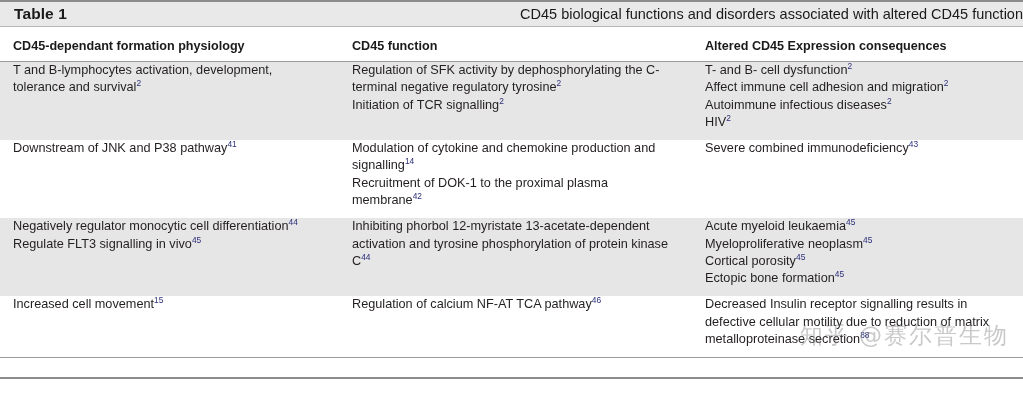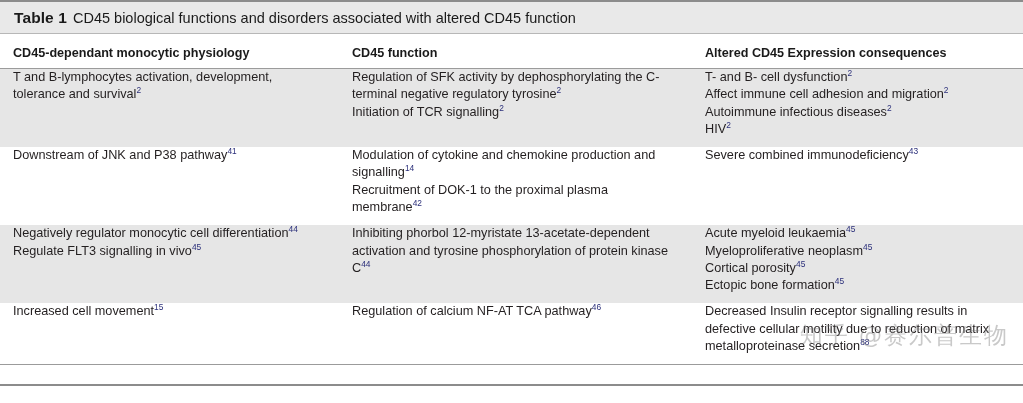--- a/index.html
+++ b/index.html
@@ -19,28 +19,29 @@
     position: relative;
     width: 1023px;
     height: 403px;
     box-sizing: border-box;
     background: #ffffff;
   }
 
   
   .caption-bar {
     position: relative;
-    height: 34px;
+    height: 27px;
     background: #e9e9e9;
     border-top: 2px solid #8c8c8c;
     border-bottom: 1px solid #b7b7b7;
     display: flex;
     align-items: center;
     padding: 0 0 0 14px;
     box-sizing: border-box;
+    justify-content: space-between;
   }
   .caption-label {
     font-size: 15.5px;
     font-weight: bold;
     letter-spacing: 0.1px;
     color: #1a1a1a;
     white-space: nowrap;
   }
   .caption-text {
     font-size: 14.5px;
@@ -129,21 +130,21 @@
 
   <table class="cd45-table">
     <colgroup>
       <col class="c1">
         <col class="c2">
         <col class="c3">
     </colgroup>
     <thead>
       <tr>
         <th class="col-head-1">
-          <span class="line">CD45-dependant monocytic physiology</span>
+          <span class="line">CD45-dependant formation physiology</span>
         </th>
         <th class="col-head-2">
           <span class="line">CD45 function</span>
         </th>
         <th class="col-head-3">
           <span class="line">Altered CD45</span>
           <span class="line">Expression consequences</span>
         </th>
       </tr>
     </thead>

